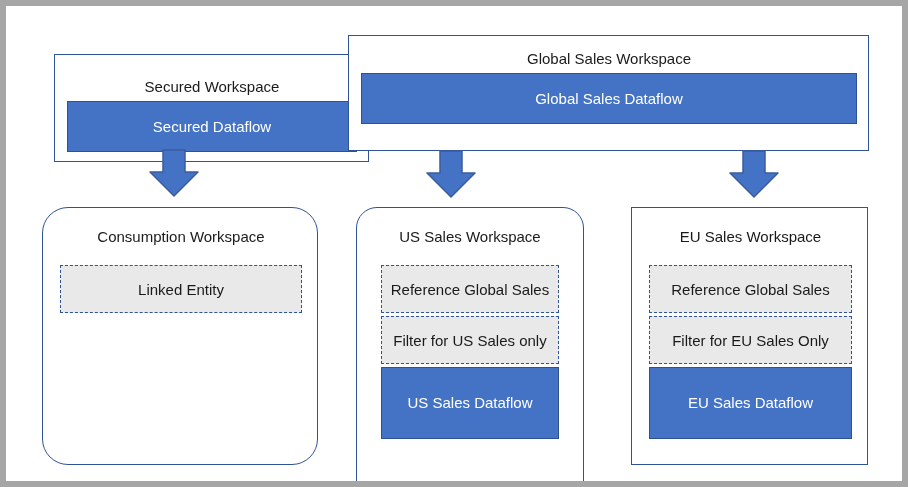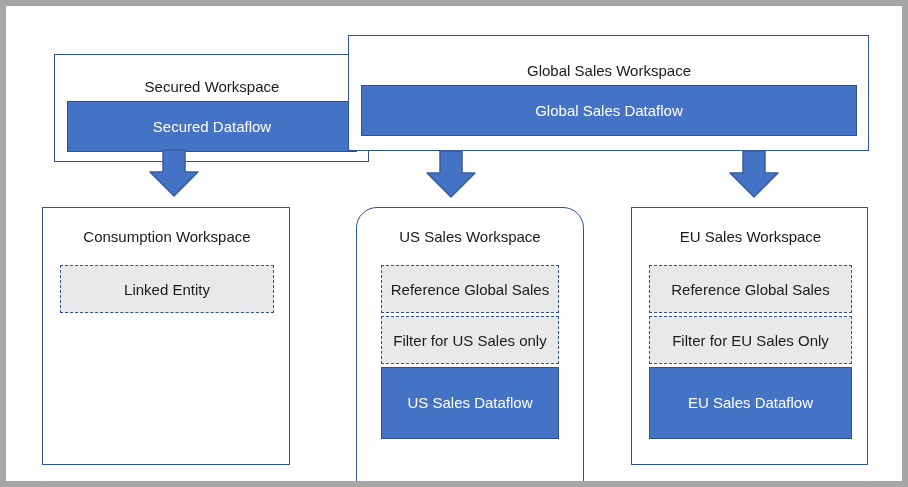--- a/index.html
+++ b/index.html
@@ -49,25 +49,25 @@
     color: #FFFFFF;
   }
   .item.entity {
     background: #E9E9E9;
     border: 1.5px dashed #2F5496;
     color: #1A1A1A;
   }
 
   
   .ws-secured    { left: 48px;  top: 29px;  width: 315px; height: 108px; padding: 9px 11px 0 12px; margin-top: 19px; }
-  .ws-global     { left: 342px; top: 29px;  width: 521px; height: 116px; padding: 12px 11px 0 12px; }
+  .ws-global     { left: 342px; top: 29px;  width: 521px; height: 116px; padding: 0 11px 0 12px; }
   .top-row .item.dataflow { height: 51px; }
 
   
-  .ws-consumption { left: 36px;  top: 201px; width: 248px; height: 258px; padding: 0 15px 0 17px; }
+  .ws-consumption { left: 36px;  top: 201px; width: 276px; height: 258px; padding: 0 15px 0 17px; border-radius: 26px; }
   .ws-us          { left: 350px; top: 201px; width: 228px; height: 298px; padding: 0 24px; border-radius: 21px; }
   .ws-eu          { left: 625px; top: 201px; width: 237px; height: 258px; padding: 0 15px 0 17px; }
   .bottom-row .item.entity   { height: 48px; }
   .bottom-row .item.dataflow { height: 72px; line-height: 24px; }
   .ws-consumption .item.dataflow { padding: 0 32px; }
 
   .arrow { position: absolute; width: 50px; height: 48px; }
   .arrow-secured-consumption { left: 143px; top: 143px; }
   .arrow-global-us           { left: 420px; top: 144px; }
   .arrow-global-eu           { left: 723px; top: 144px; }

